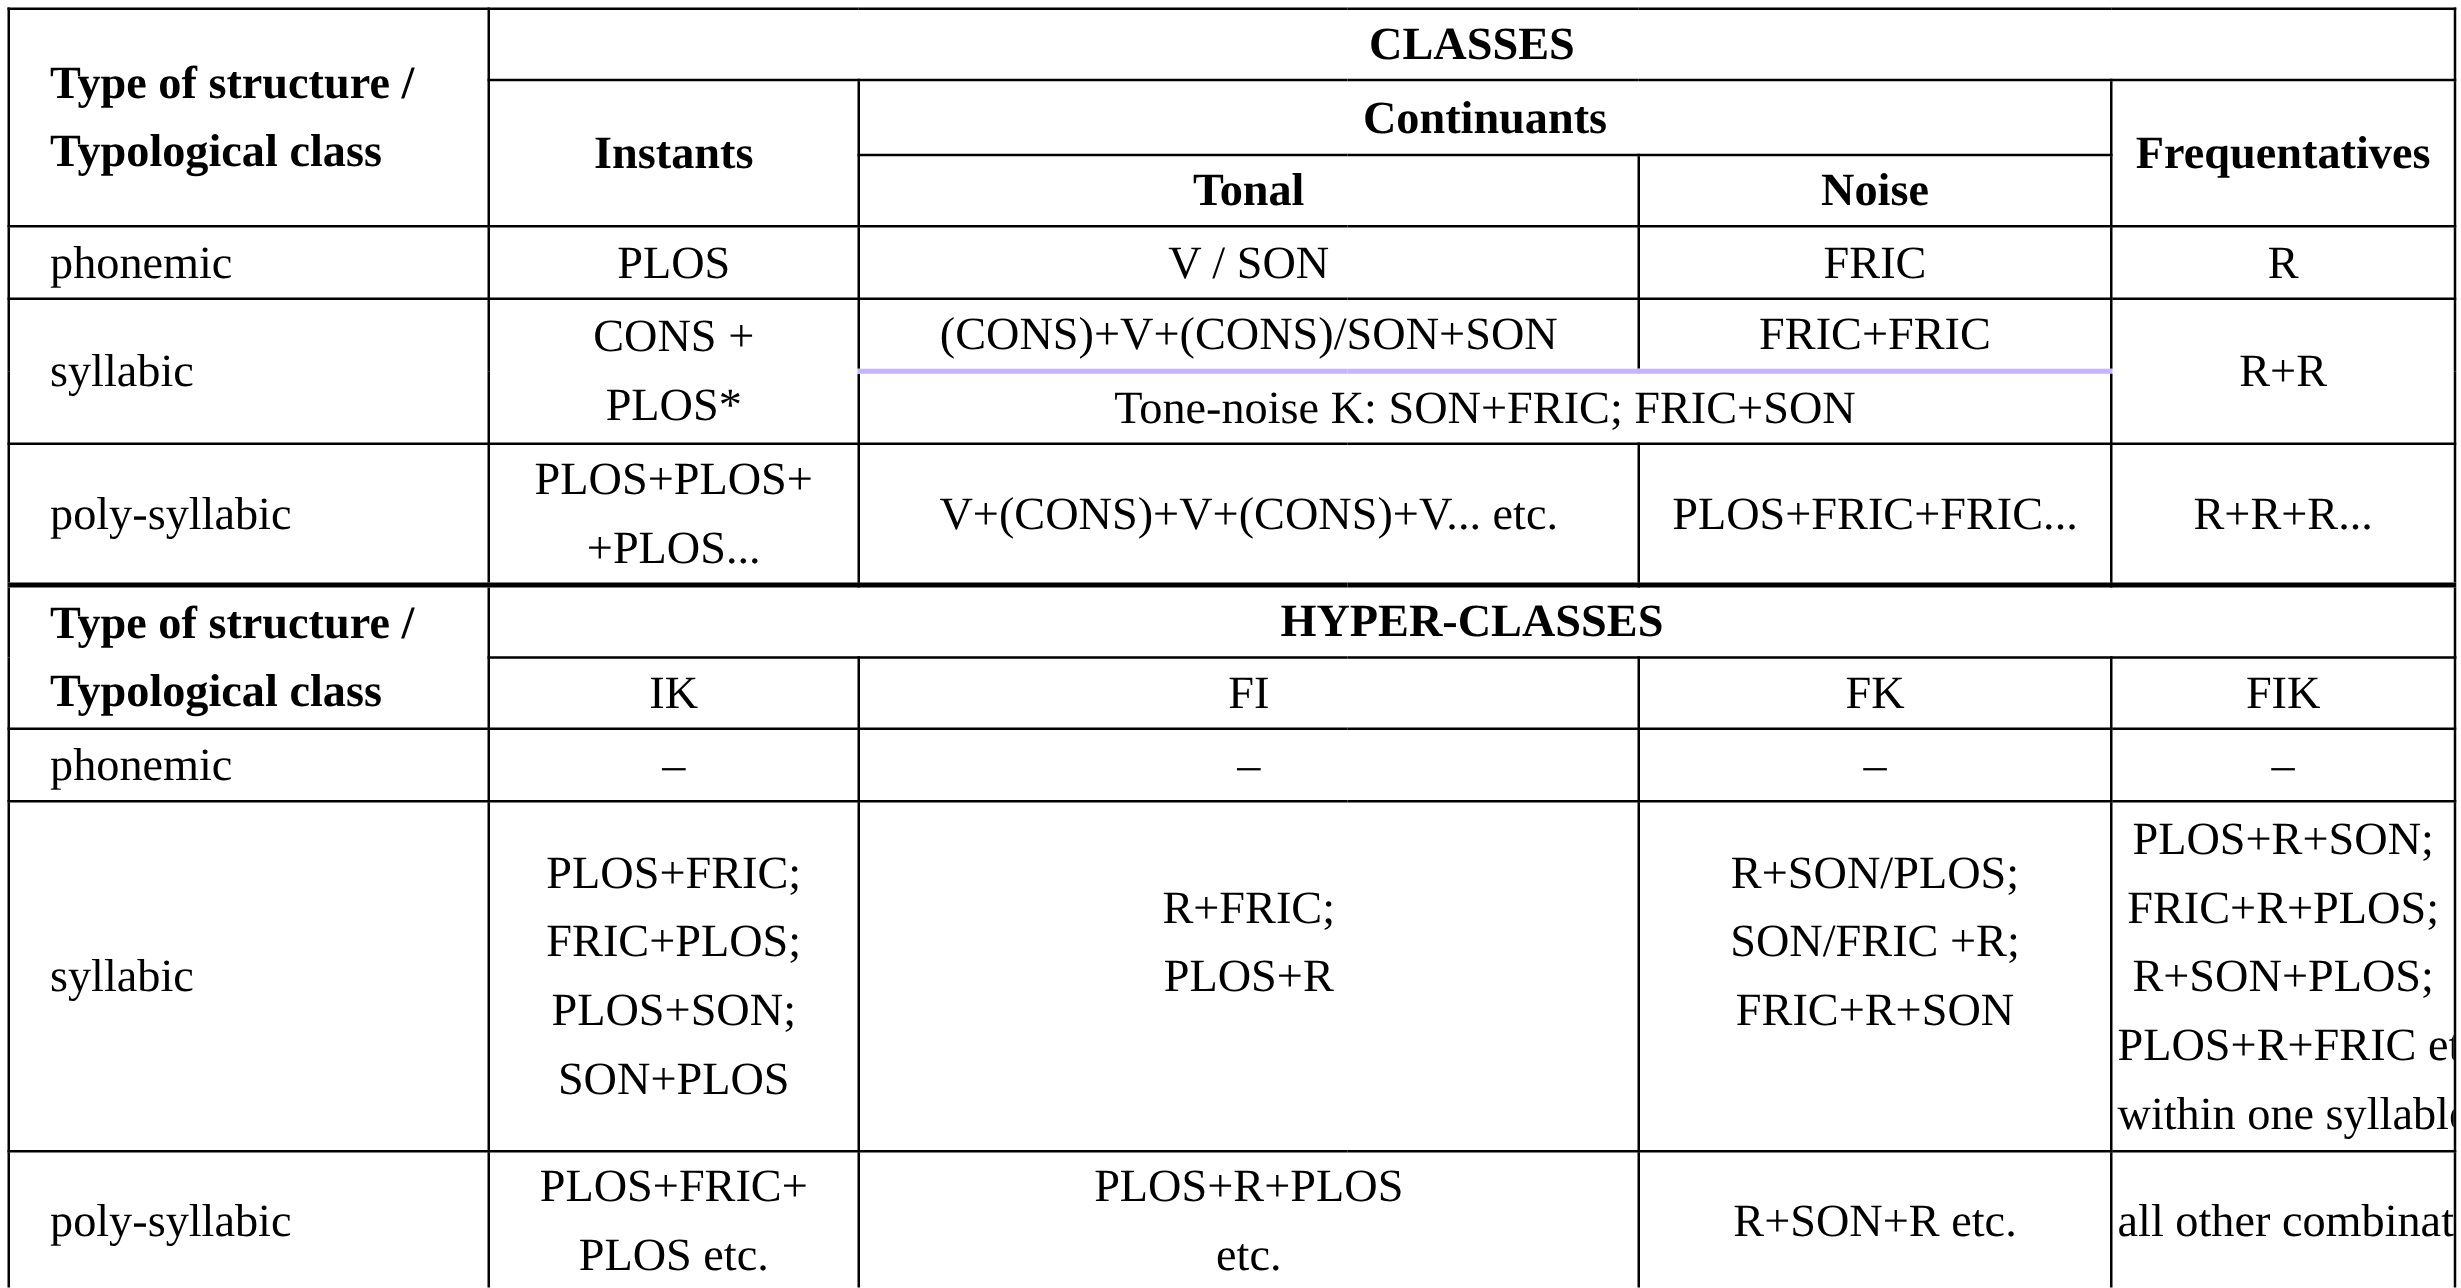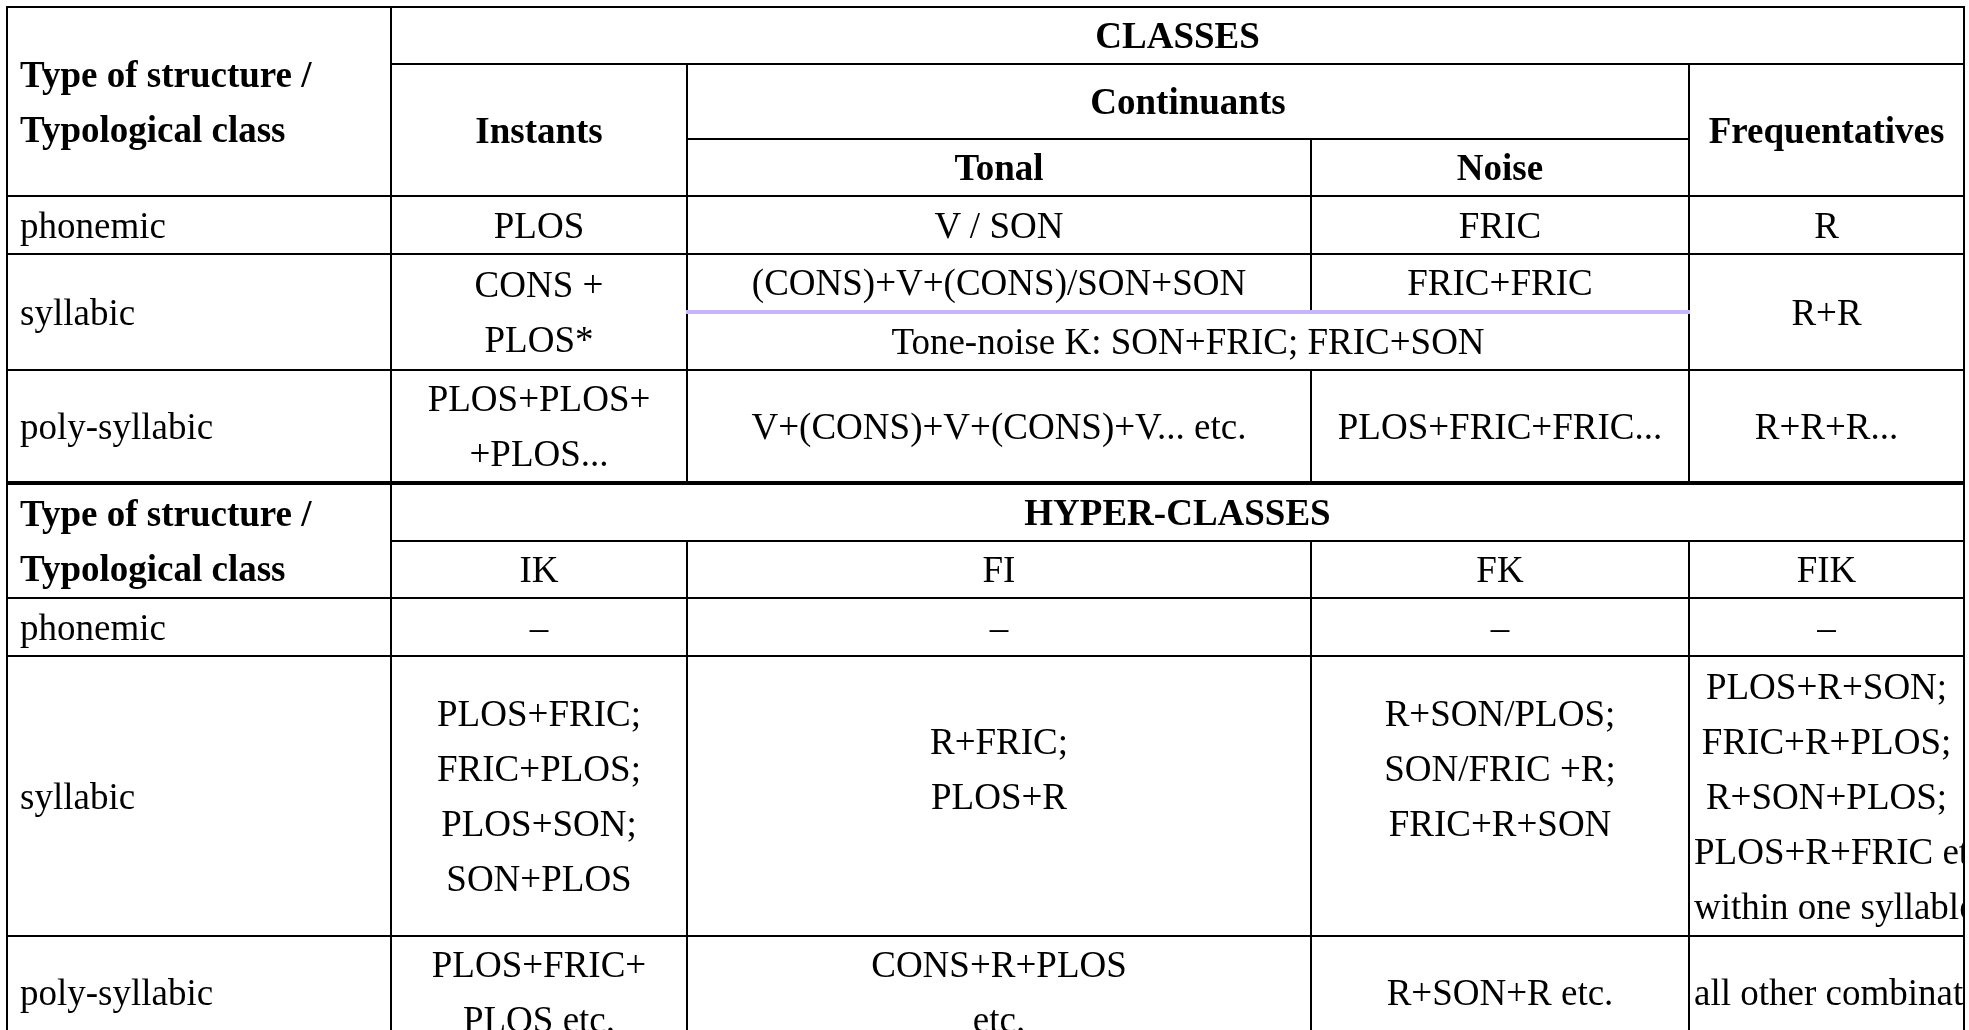--- a/index.html
+++ b/index.html
@@ -3,21 +3,21 @@
 <meta charset="utf-8">
 <style>
   html, body { margin:0; padding:0; background:#ffffff; }
   body { width:1969px; height:1030px; position:relative; overflow:hidden;
          font-family:"Liberation Serif", "DejaVu Serif", serif; color:#000; }
   table { position:absolute; left:6px; top:6px; border-collapse:collapse;
           table-layout:fixed; width:1957px; }
   td { border:2px solid #000; text-align:center; vertical-align:middle;
        font-size:37px; line-height:55px; padding:0 4px; overflow:hidden;
        white-space:nowrap; }
-  td.left { text-align:left; padding-left:12px; }
+  td.left { text-align:left; padding-left:32px; }
   td.bold, .bold { font-weight:bold; }
   td.thick-top { border-top:4px solid #000; }
   .line { display:block; }
 </style>
 </head>
 <body>
 
 <table>
   <colgroup>
     <col style="width:384px">
@@ -30,21 +30,21 @@
   </colgroup>
 
   <tbody>
       <tr style="height:57px">
     <td class="left bold" rowspan="3">
       <span class="line">Type of structure /</span>
       <span class="line">Typological class</span>
     </td>
     <td class="bold" colspan="6">CLASSES</td>
   </tr>
-  <tr style="height:75px">
+  <tr style="height:60px">
     <td class="bold" rowspan="2">Instants</td>
     <td class="bold" colspan="4">Continuants</td>
     <td class="bold" rowspan="2">Frequentatives</td>
   </tr>
   <tr style="height:56px">
     <td class="bold" colspan="2">Tonal</td>
     <td class="bold" colspan="2">Noise</td>
   </tr>
 
   <tr style="height:58px">
@@ -130,20 +130,20 @@
     </td>
   </tr>
 
   <tr style="height:111px">
     <td class="left">poly-syllabic</td>
     <td>
       <span class="line">PLOS+FRIC+</span>
       <span class="line">PLOS etc.</span>
     </td>
     <td colspan="2">
-      <span class="line">CONS+R+PLOS</span>
+      <span class="line">PLOS+R+PLOS</span>
       <span class="line">etc.</span>
     </td>
     <td colspan="2">R+SON+R etc.</td>
     <td colspan="2">all other combinations</td>
   </tr>
 </tbody>
   </table>
 
 </body></html>

